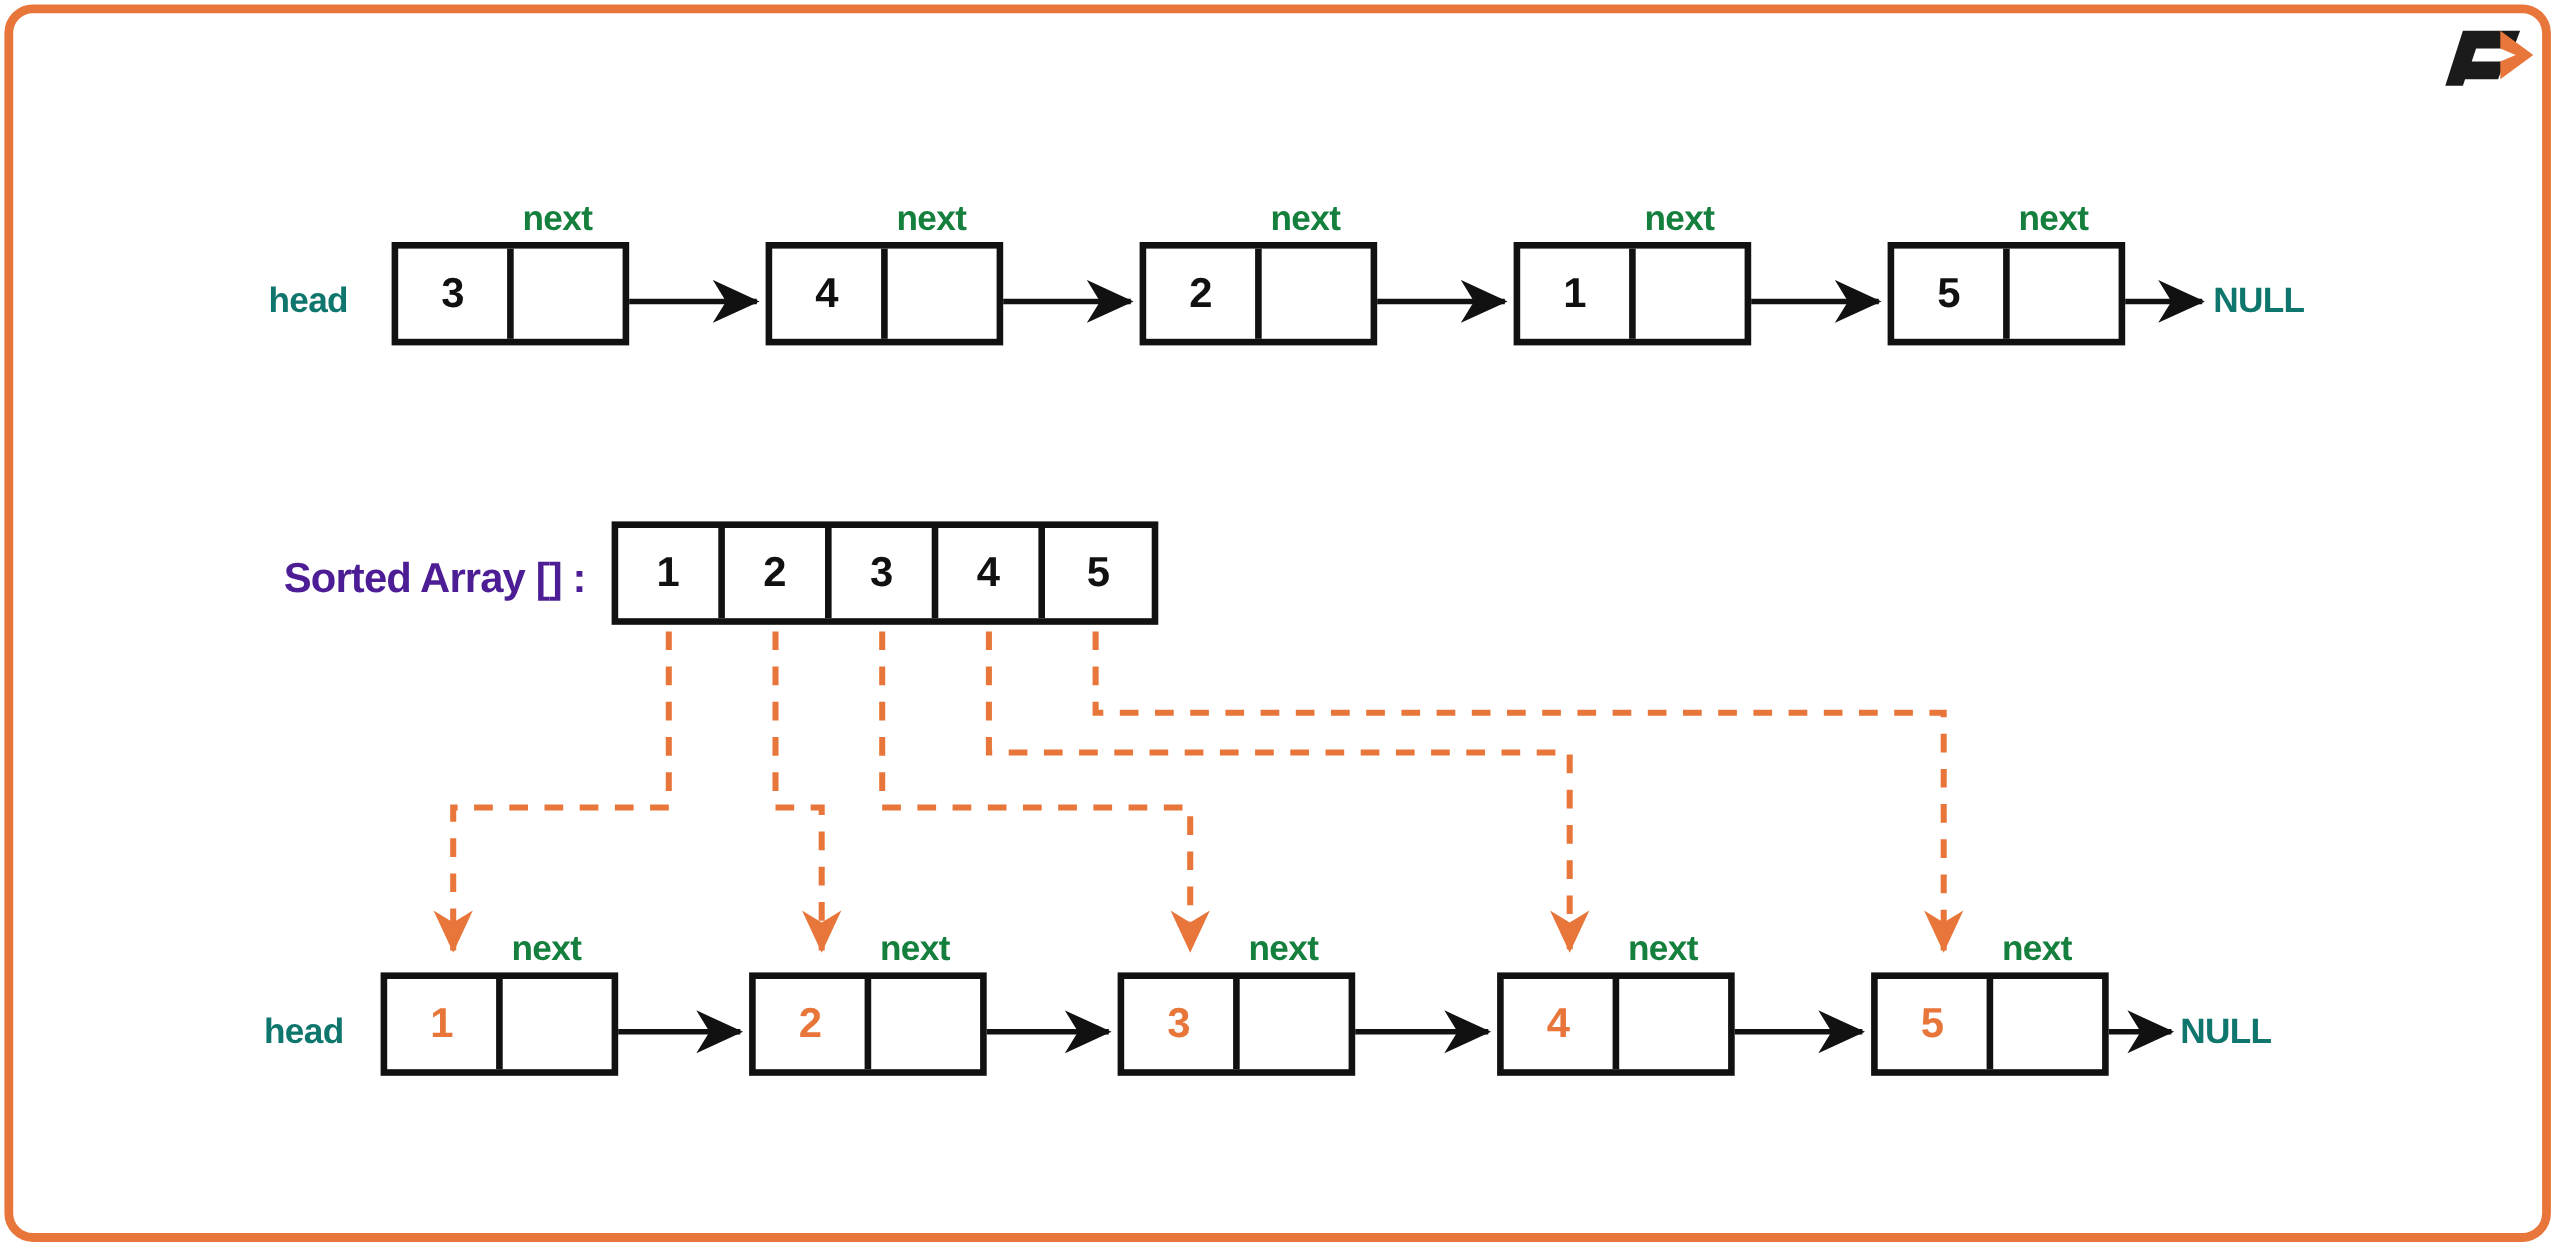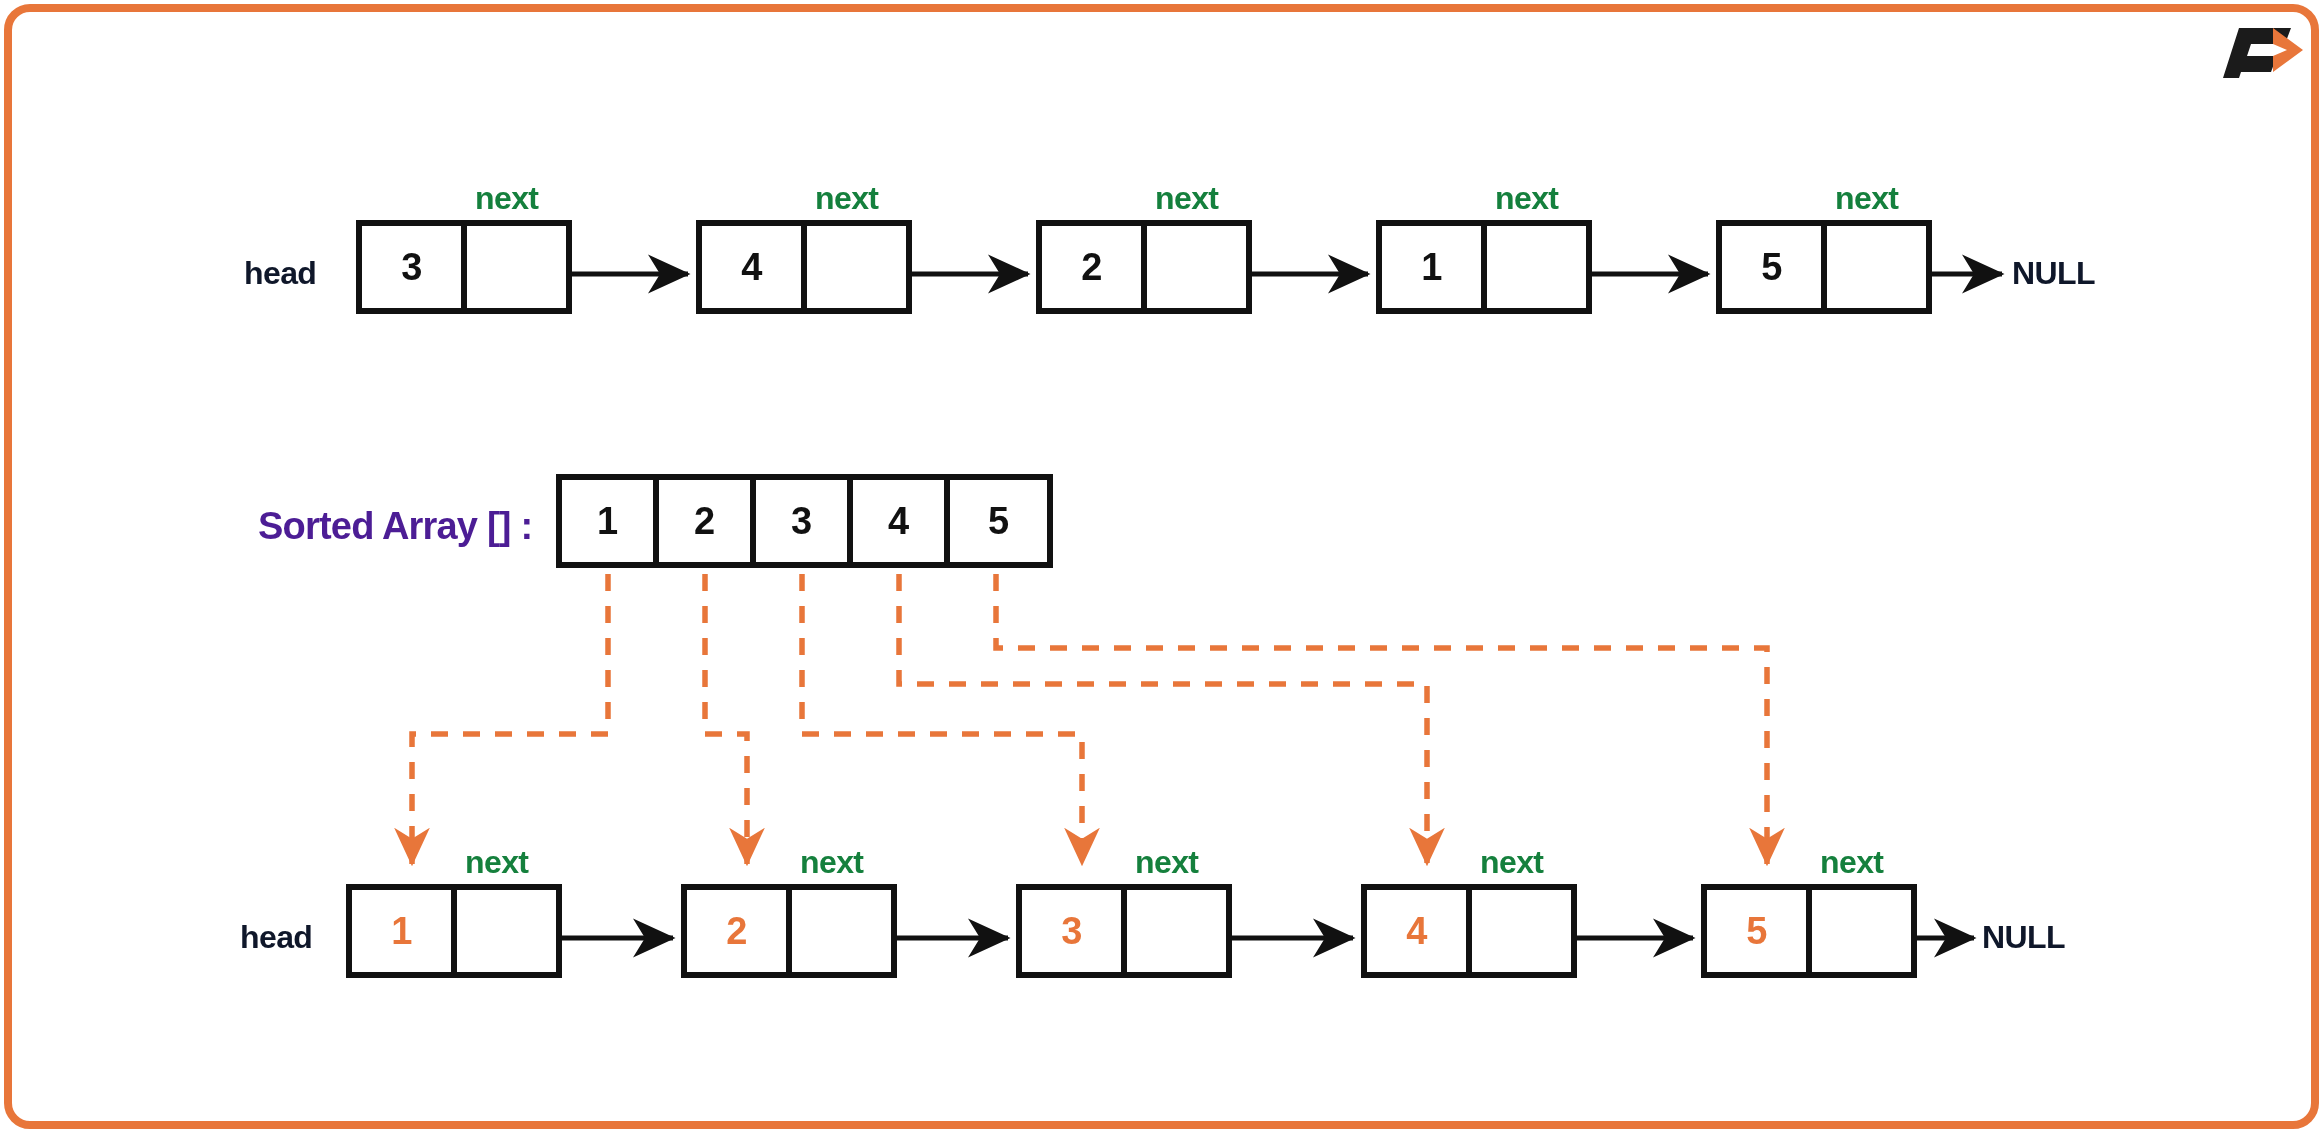--- a/index.html
+++ b/index.html
@@ -56,21 +56,21 @@
     font-size: 32px;
     font-weight: 700;
     color: #15803d;
     letter-spacing: -0.6px;
     white-space: nowrap;
   }
   .headlbl, .nulllbl {
     position: absolute;
     font-size: 32px;
     font-weight: 700;
-    color: #0f172a;
+    color: #0f766e;
     letter-spacing: -0.6px;
     white-space: nowrap;
   }
 
   
   #array-label {
     position: absolute;
     left: 246px; top: 493px;
     font-size: 38px;
     font-weight: 700;

